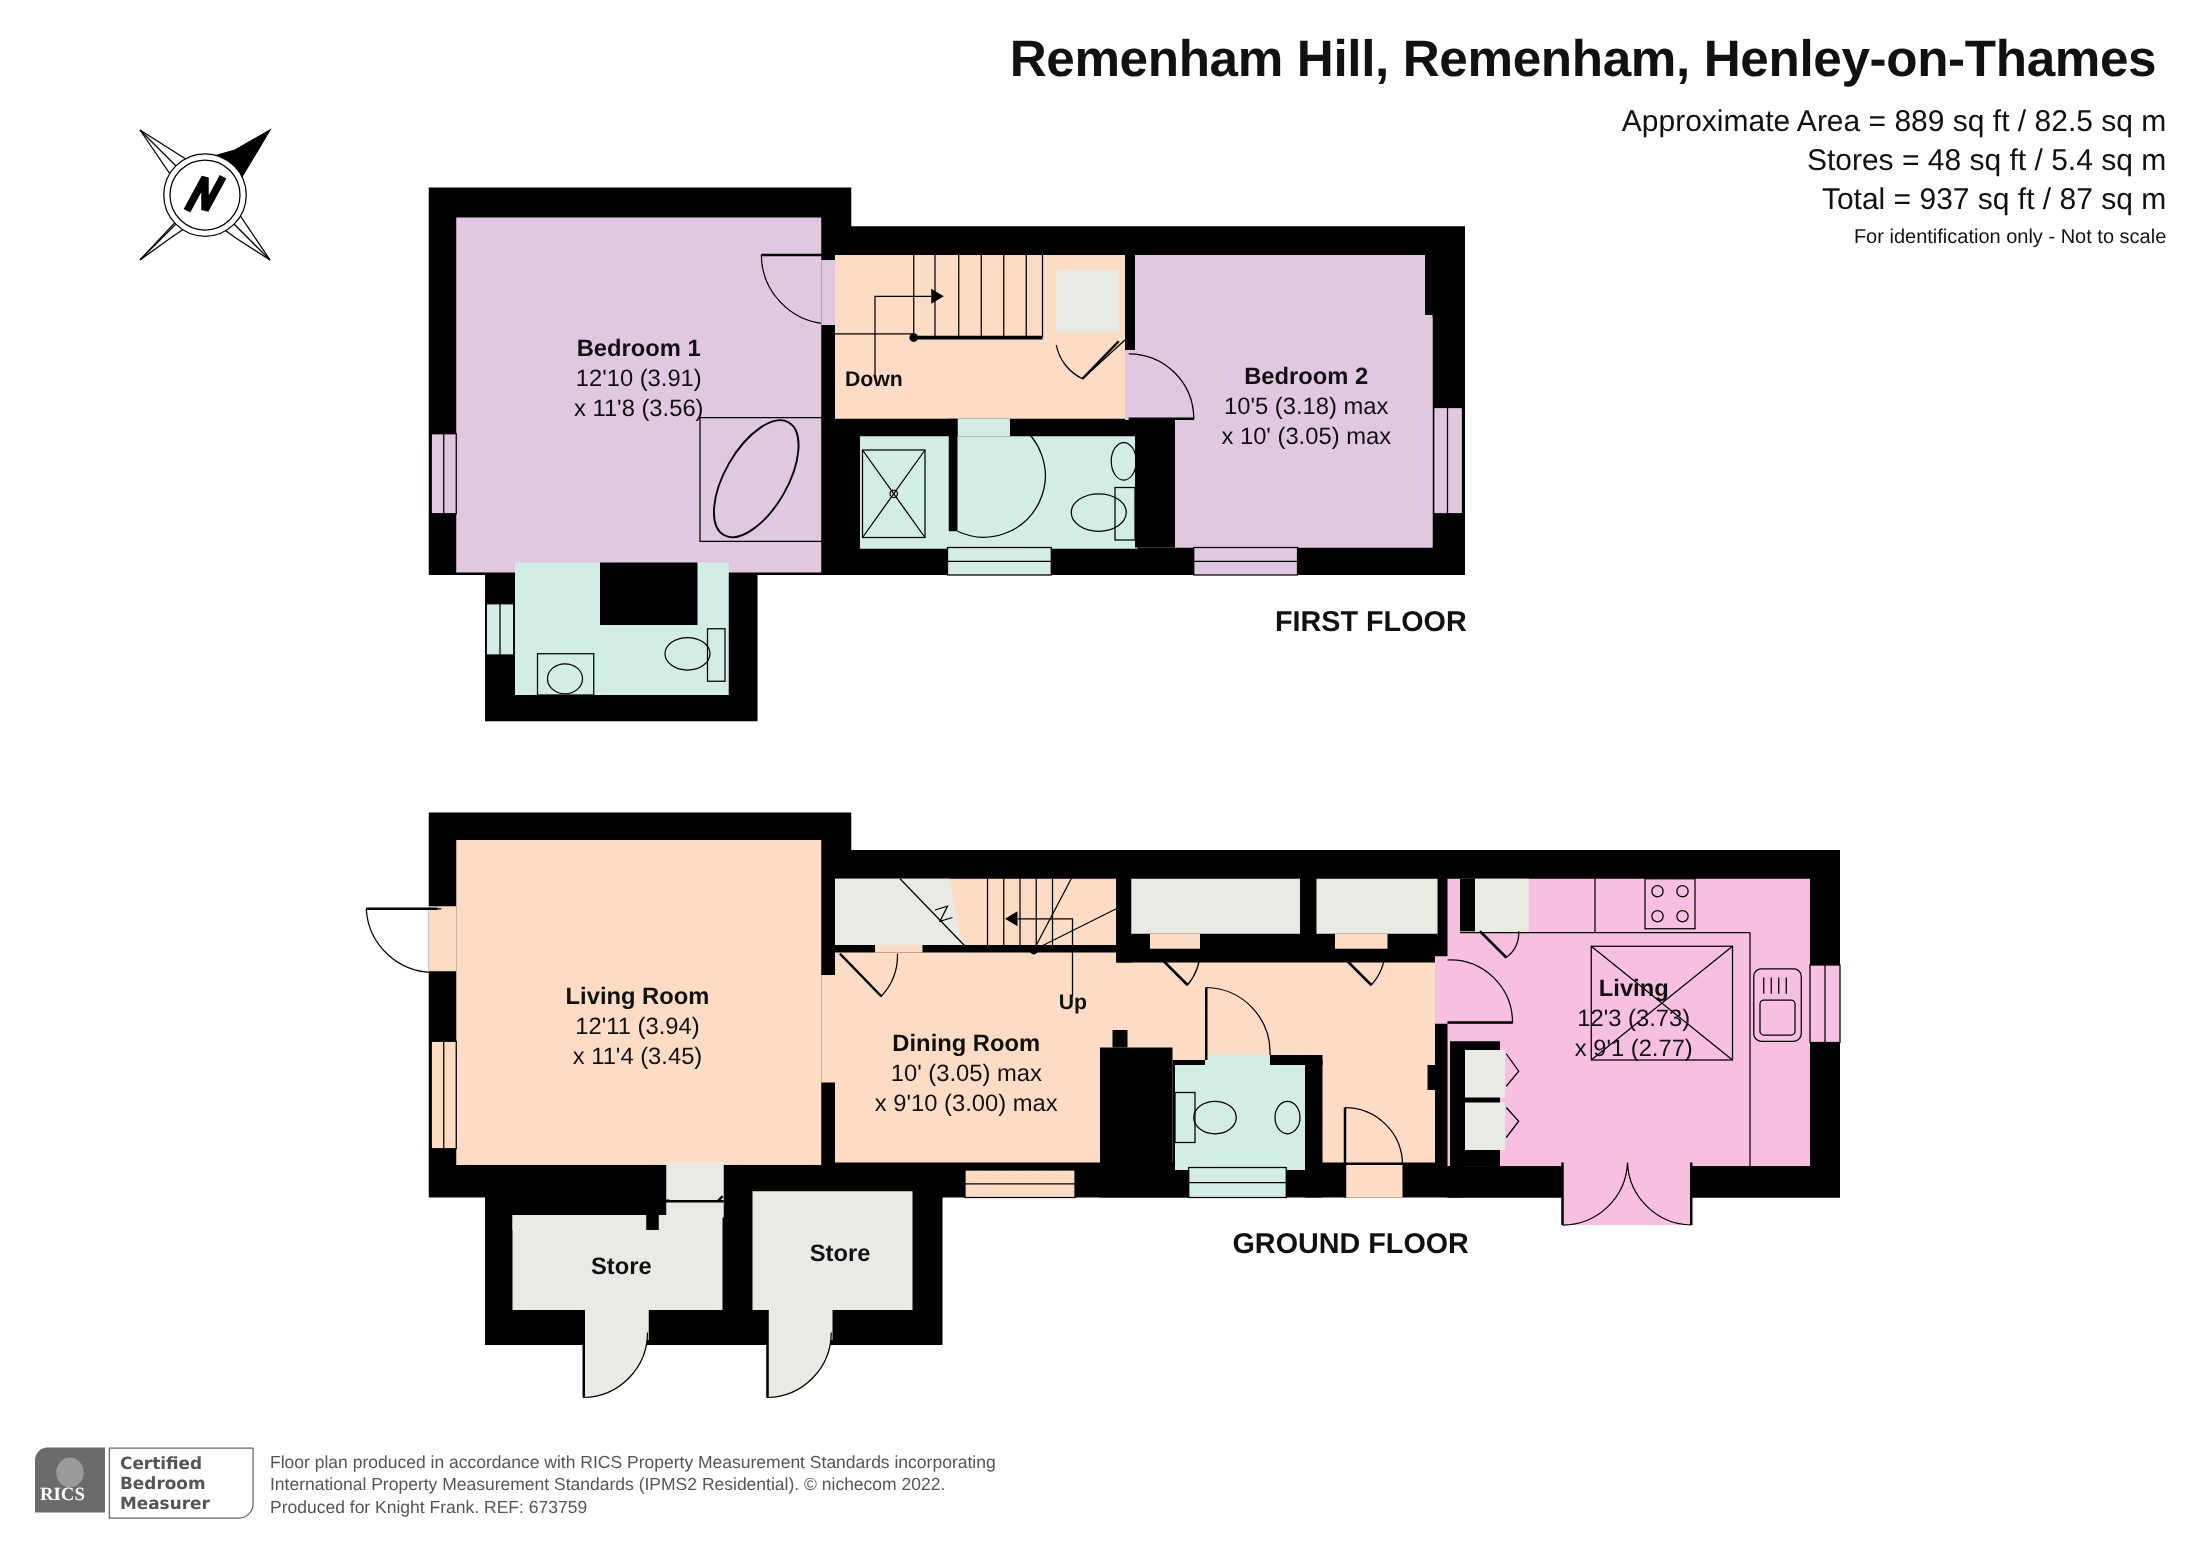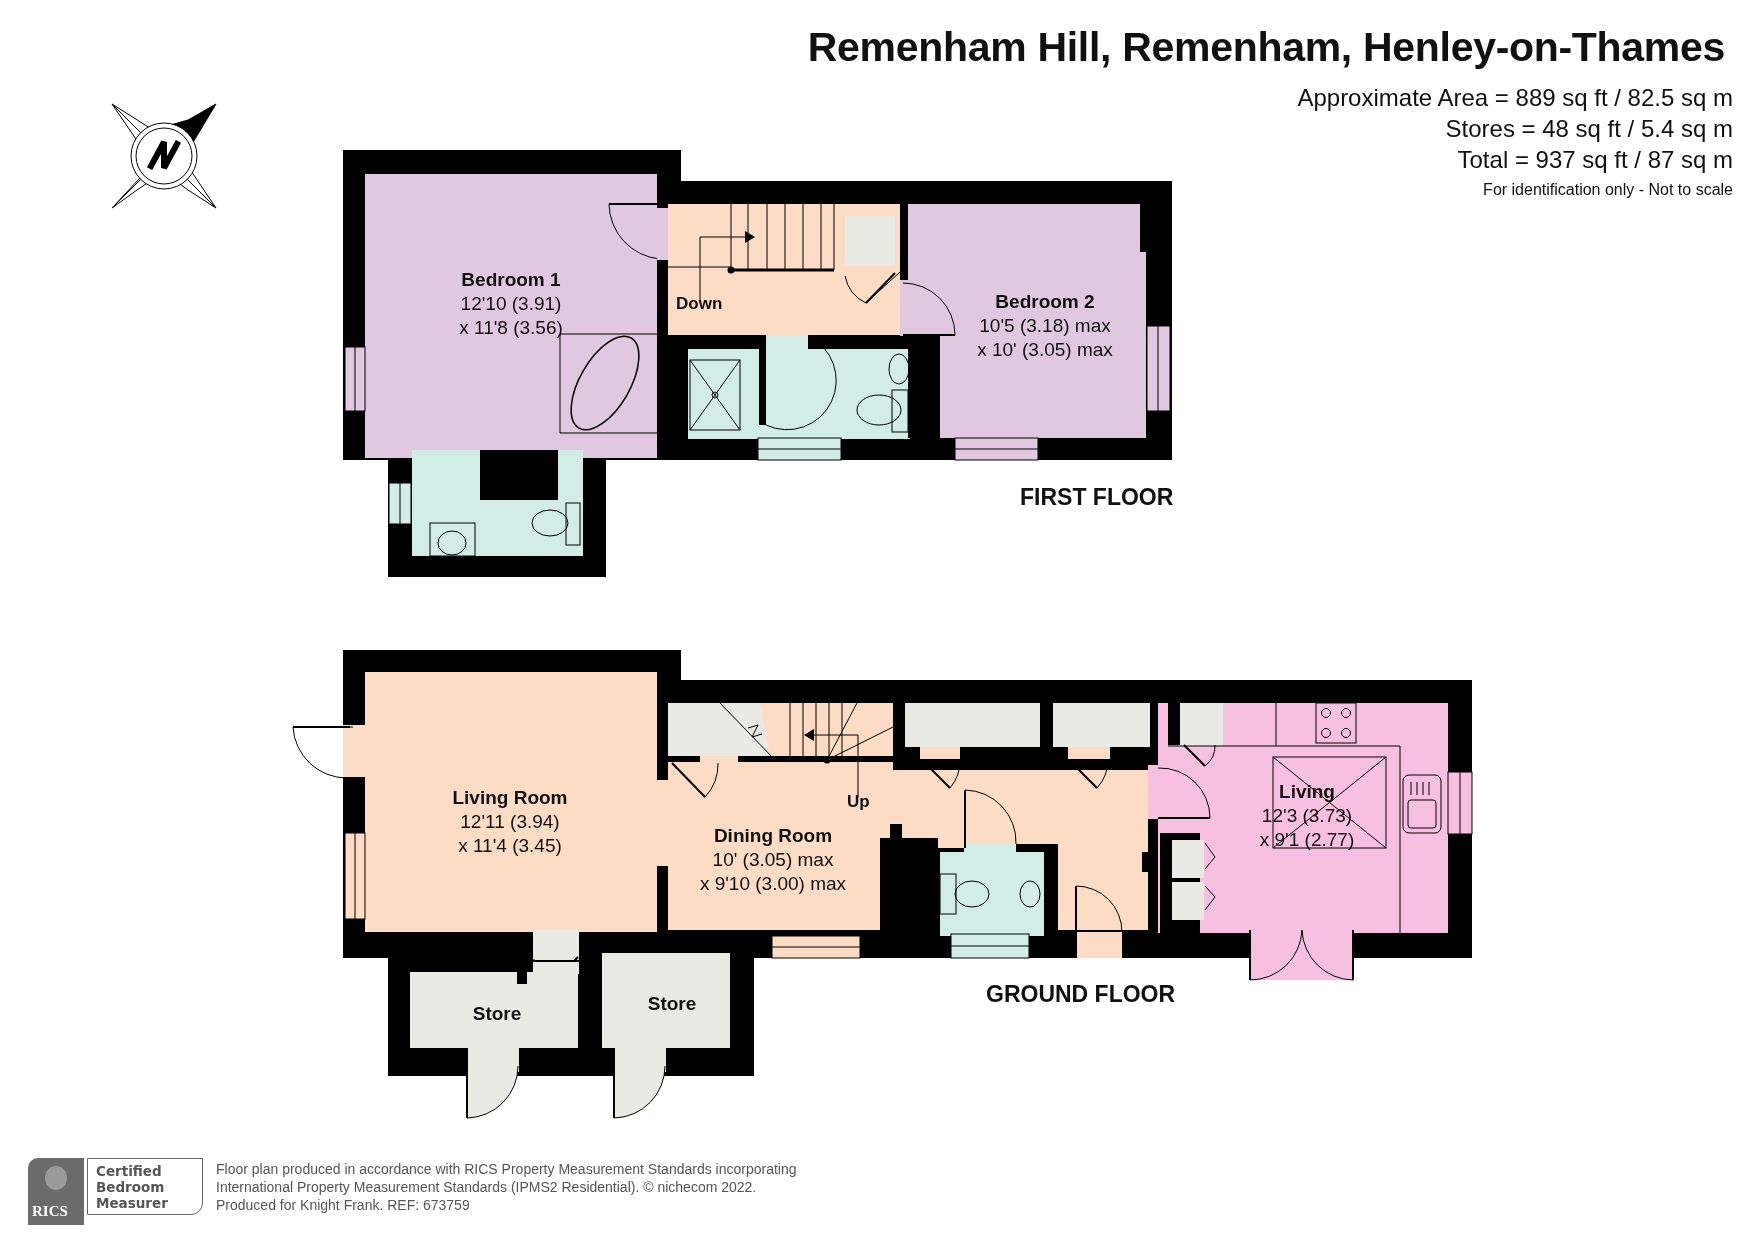--- a/index.html
+++ b/index.html
@@ -8,21 +8,21 @@
   .title { right:30px; top:24px; font-size:41px; font-weight:bold; letter-spacing:-0.3px; white-space:nowrap; text-align:left; }
   .area { right:22px; font-size:24px; white-space:nowrap; text-align:right; color:#111; }
   .note { right:22px; top:181px; font-size:16px; text-align:right; white-space:nowrap; }
   svg.plan { position:absolute; left:0; top:0; }
   .room-label { position:absolute; text-align:center; transform:translateX(-50%); white-space:nowrap; line-height:24px; }
   .room-name { font-weight:bold; font-size:19px; display:block; }
   .room-dim { font-size:19px; display:block; }
   .floor-label { position:absolute; font-weight:bold; font-size:23px; white-space:nowrap; }
   .stair-label { position:absolute; font-weight:bold; font-size:17px; }
   .rics-badge { left:28px; top:1158px; width:176px; height:57px; }
-  .rics-dark { position:absolute; left:0; top:0; width:56px; height:67px; background:#6b6b6b; border-radius:10px 0 0 0; }
+  .rics-dark { position:absolute; left:0; top:0; width:56px; height:52px; background:#6b6b6b; border-radius:10px 0 0 0; }
   .rics-word { position:absolute; left:4px; bottom:5px; font-family:"Liberation Serif", serif; font-weight:bold; color:#fff; font-size:15px; }
   .rics-lion { position:absolute; left:17px; top:8px; width:22px; height:24px; border-radius:50%; background:#9a9a9a; }
   .rics-box { position:absolute; left:59px; top:0; width:114px; height:55px; border:1.5px solid #666; border-radius:0 0 12px 0; }
   .rics-text { position:absolute; left:8px; top:4px; font-family:"DejaVu Sans", sans-serif; font-weight:bold; font-size:13.5px; color:#555; line-height:16px; }
   .footer { left:216px; top:1160px; font-size:14px; color:#555; line-height:18px; white-space:nowrap; }
 </style>
 </head>
 <body>
 
 <div class="abs title">Remenham Hill, Remenham, Henley-on-Thames</div>

